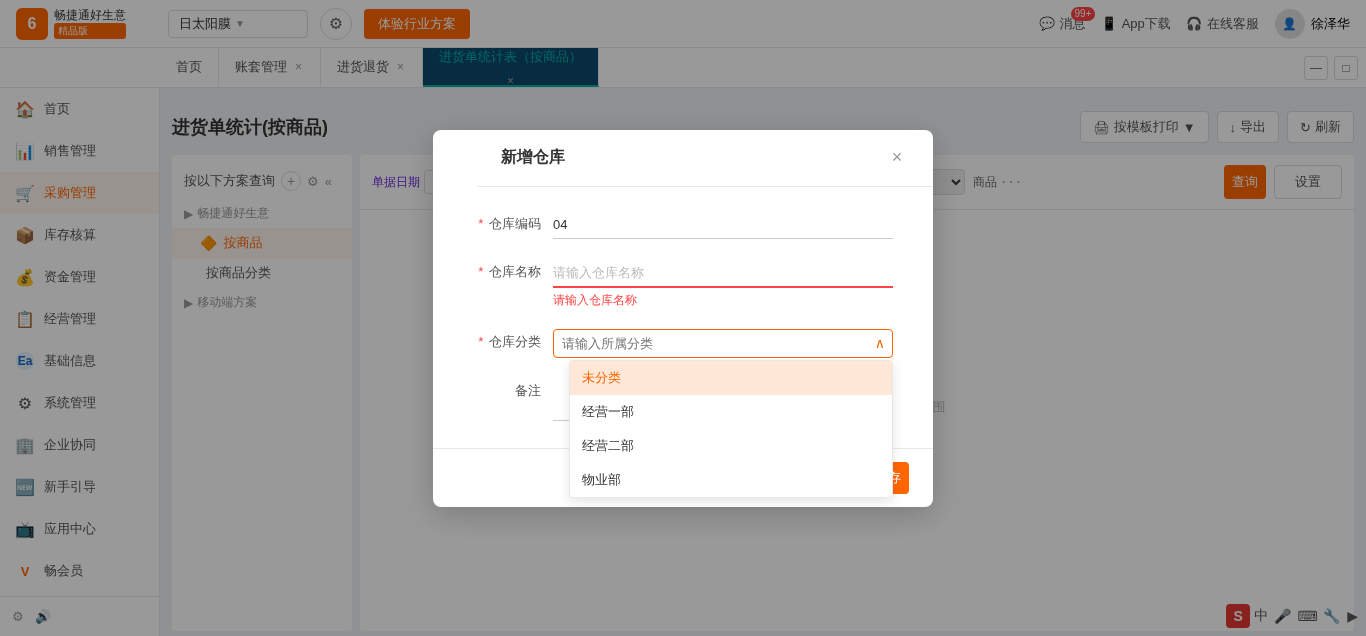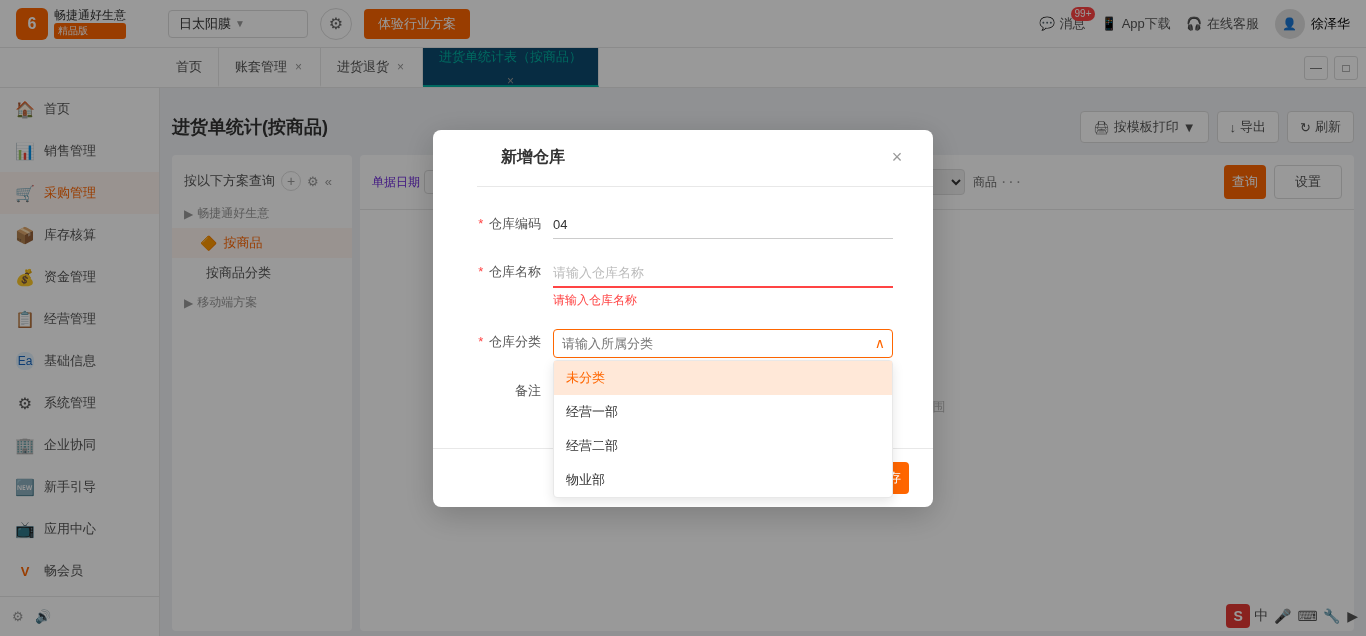--- a/index.html
+++ b/index.html
@@ -213,21 +213,21 @@
       padding: 6px 32px 6px 8px; font-size: 13px; color: #bbb;
       background: #fff; outline: none; cursor: pointer;
     }
     .form-select-arrow {
       position: absolute; right: 8px; top: 50%; transform: translateY(-50%);
       color: #ff6600; font-size: 14px; pointer-events: none;
     }
 
     
     .dropdown-list {
-      position: absolute; top: 100%; left: 0; right: 0; z-index: 200;
+      position: absolute; top: 100%; left: 16px; right: 0; z-index: 200;
       background: #fff; border: 1px solid #e8e8e8; border-radius: 4px;
       box-shadow: 0 4px 12px rgba(0,0,0,0.1); margin-top: 2px;
     }
     .dropdown-item {
       padding: 8px 12px; cursor: pointer; font-size: 13px; color: #333;
     }
     .dropdown-item.selected { background: #ffe8d8; color: #ff6600; }
 
     .form-textarea {
       width: 100%; border: none; border-bottom: 1px solid #ccc;
@@ -360,21 +360,21 @@
     </div>
     <div class="sidebar-item">
       <span class="sidebar-icon">💰</span>
       <span>资金管理</span>
     </div>
     <div class="sidebar-item">
       <span class="sidebar-icon">📋</span>
       <span>经营管理</span>
     </div>
     <div class="sidebar-item">
-      <span class="sidebar-icon" style="font-style:normal;font-size:12px;font-weight:normal;color:#1565c0;background:#e3f2fd;border-radius:8px;padding:1px 3px;">Ea</span>
+      <span class="sidebar-icon" style="font-style:normal;font-size:12px;font-weight:bold;color:#1565c0;background:#e3f2fd;border-radius:8px;padding:1px 3px;">Ea</span>
       <span>基础信息</span>
     </div>
     <div class="sidebar-item">
       <span class="sidebar-icon">⚙</span>
       <span>系统管理</span>
     </div>
     <div class="sidebar-item">
       <span class="sidebar-icon">🏢</span>
       <span>企业协同</span>
     </div>

